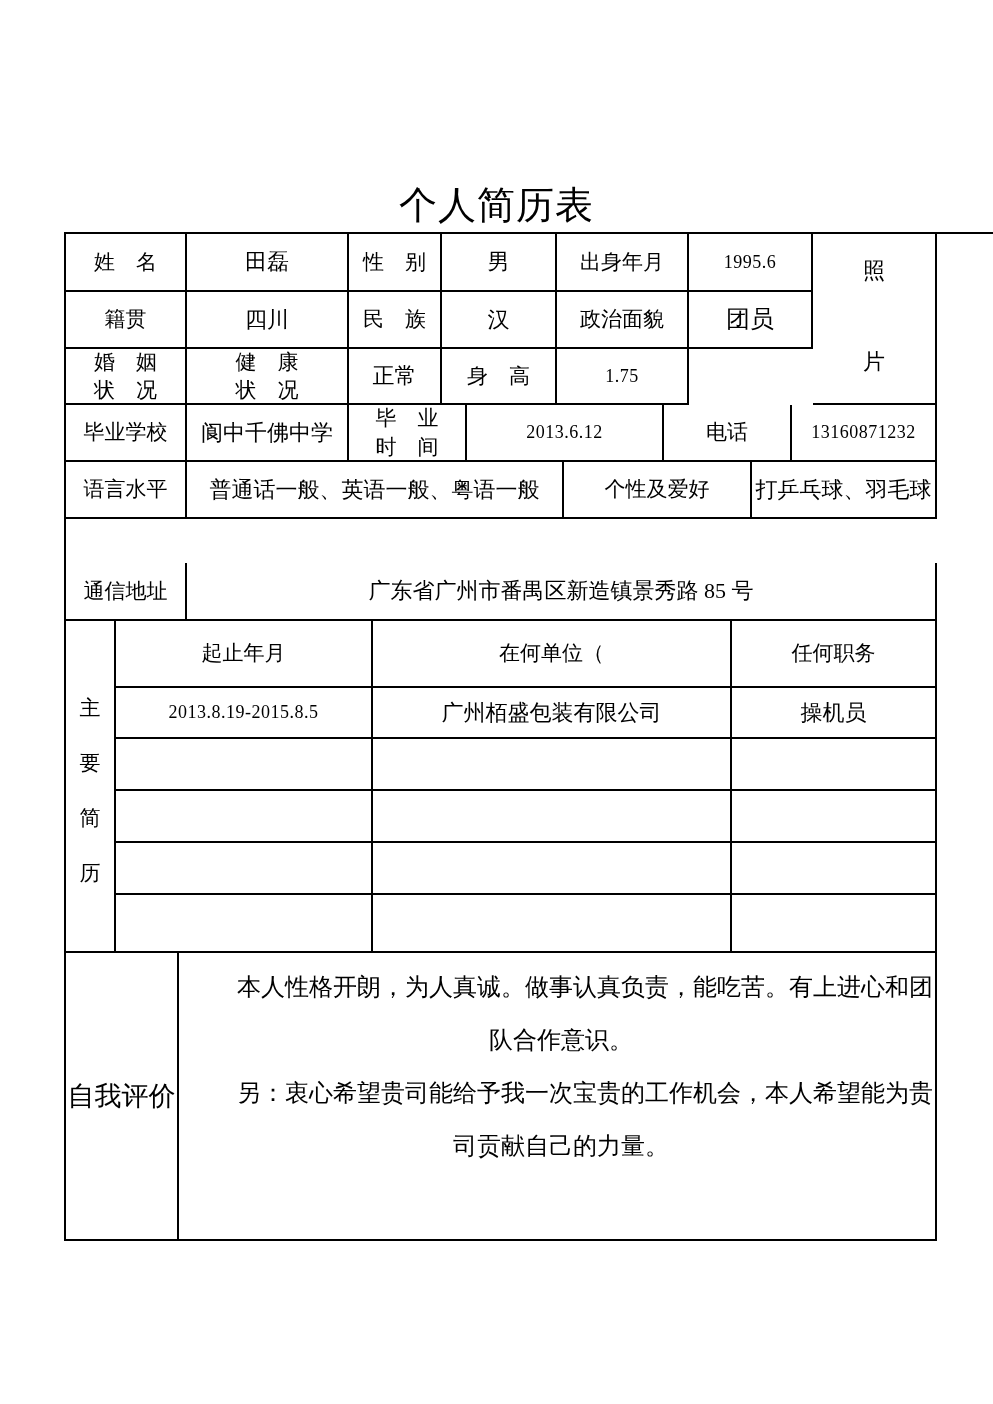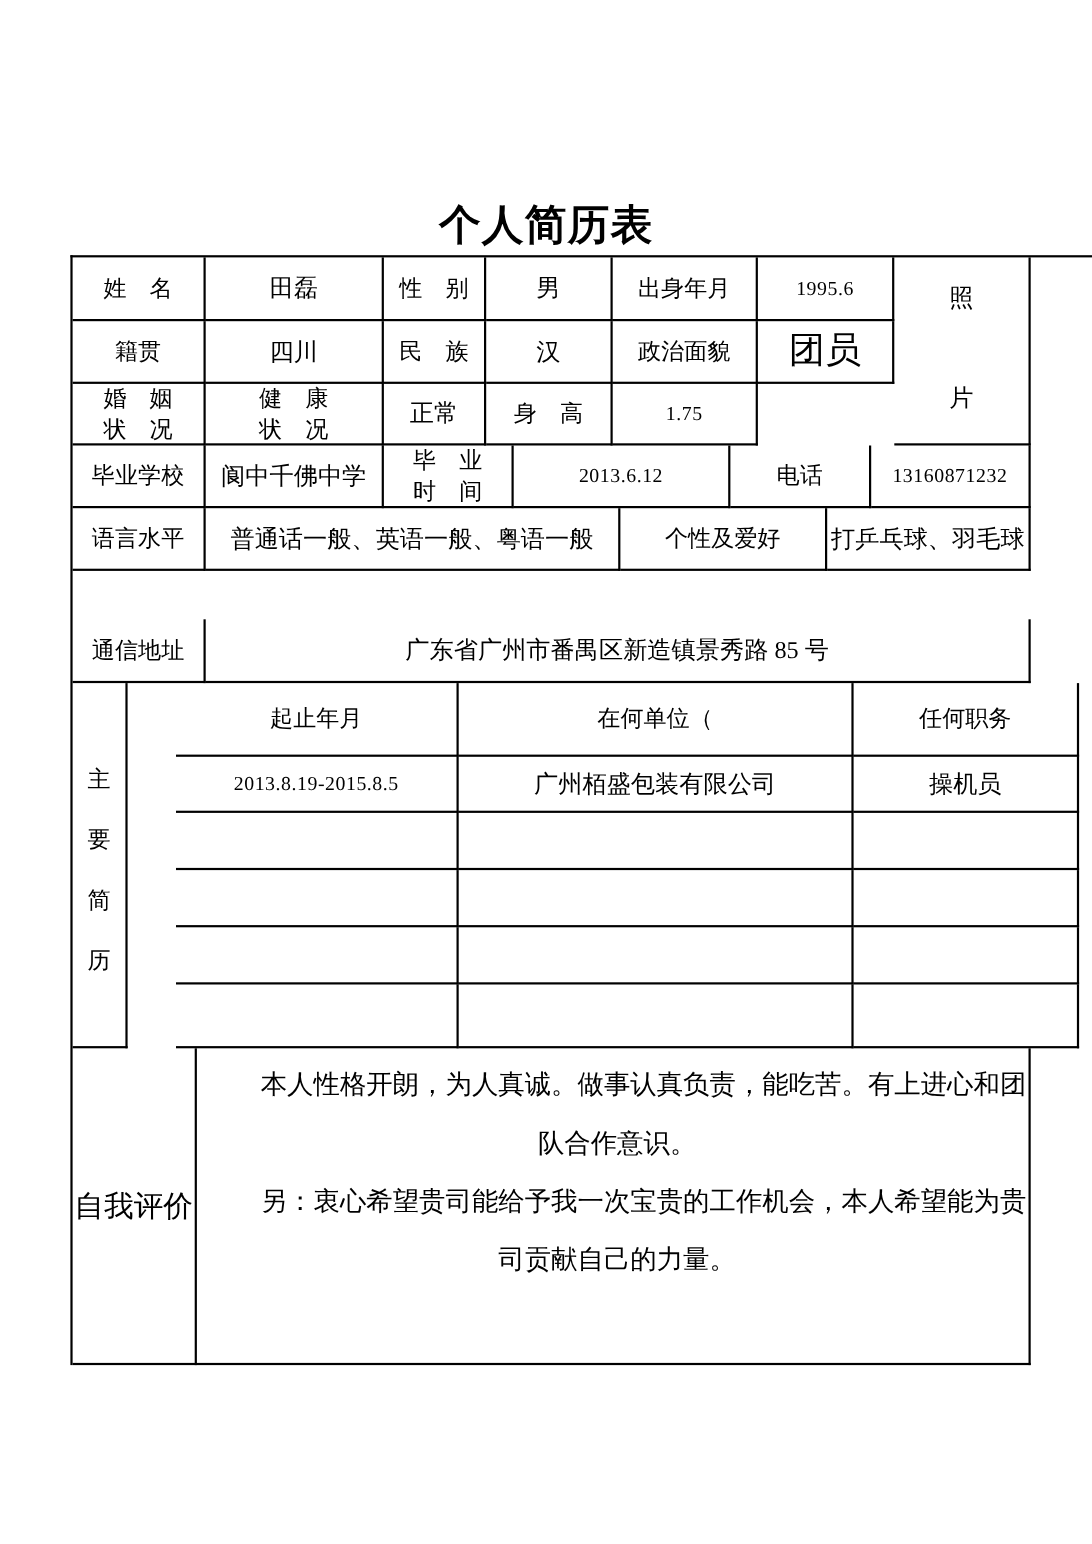--- a/index.html
+++ b/index.html
@@ -6,42 +6,42 @@
   html, body { background: #ffffff; }
   body {
     width: 993px; height: 1404px;
     font-family: "Liberation Serif", "DejaVu Serif", serif;
     color: #000;
   }
   .page { position: relative; width: 993px; height: 1404px; background: #fff; overflow: hidden; }
 
   .title {
     position: absolute; top: 183px; left: 0; width: 100%;
-    text-align: center; font-size: 38px; font-weight: bold;
+    text-align: center; font-size: 38px; font-weight: normal;
     letter-spacing: 1px; line-height: 44px;
   }
 
   .resume-table {
     position: absolute; top: 232px; left: 64px;
     width: 952px;
     border-top: 2px solid #000; border-left: 2px solid #000;
     background: #fff;
   }
 
   
   .cell {
     display: flex; align-items: center; justify-content: center;
     text-align: center;
     border-right: 2px solid #000; border-bottom: 2px solid #000;
     font-size: 21px; line-height: 1.35;
     overflow: hidden;
   }
   .v   { font-size: 22px; }
   .num { font-size: 18px; letter-spacing: 0.5px; }
-  .big { font-size: 33px; text-align: center; }
+  .big { font-size: 24px; text-align: center; }
   .two-line { white-space: pre-line; }
 
   
   .groupA { display: flex; }
   .groupA-left {
     display: grid;
     grid-template-columns: 121px 162px 93px 115px 132px 124px;
     grid-template-rows: 58px 57px 56px;
   }
   .photo-cell {
@@ -60,21 +60,20 @@
   .groupE { display: flex; }
   .section-label {
     width: 50px; height: 332px;
     white-space: pre-line; line-height: 55px; font-size: 21px;
     padding-top: 60px; align-items: flex-start;
   }
   .groupE-grid {
     display: grid; width: 821px;
     grid-template-columns: 257px 359px 205px;
     grid-template-rows: 67px 51px 52px 52px 52px 58px;
-    padding-left: 44px;
   }
 
   
   .groupF { display: flex; }
   .eval-label { width: 113px; height: 288px; font-size: 27px; }
   .eval-content {
     width: 758px; height: 288px;
     border-right: 2px solid #000; border-bottom: 2px solid #000;
     padding: 8px 0 0 8px;
     font-size: 24px;

